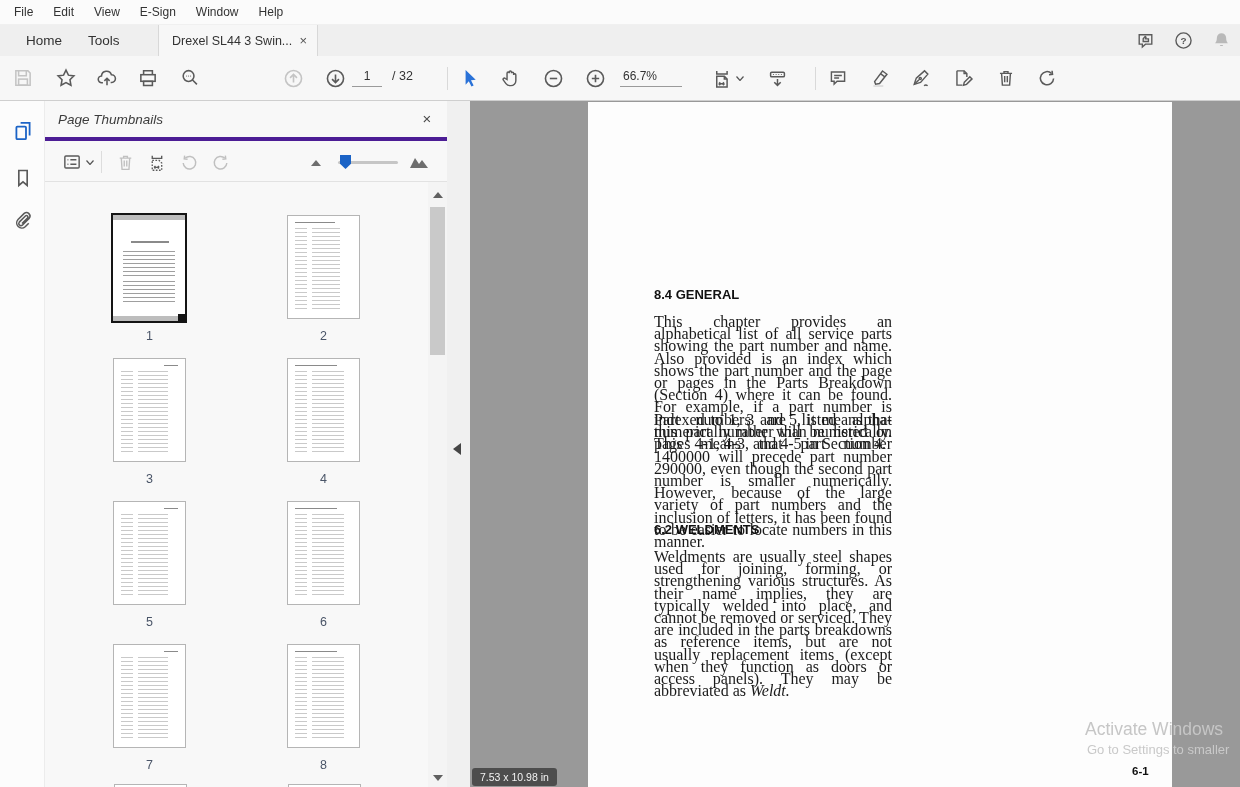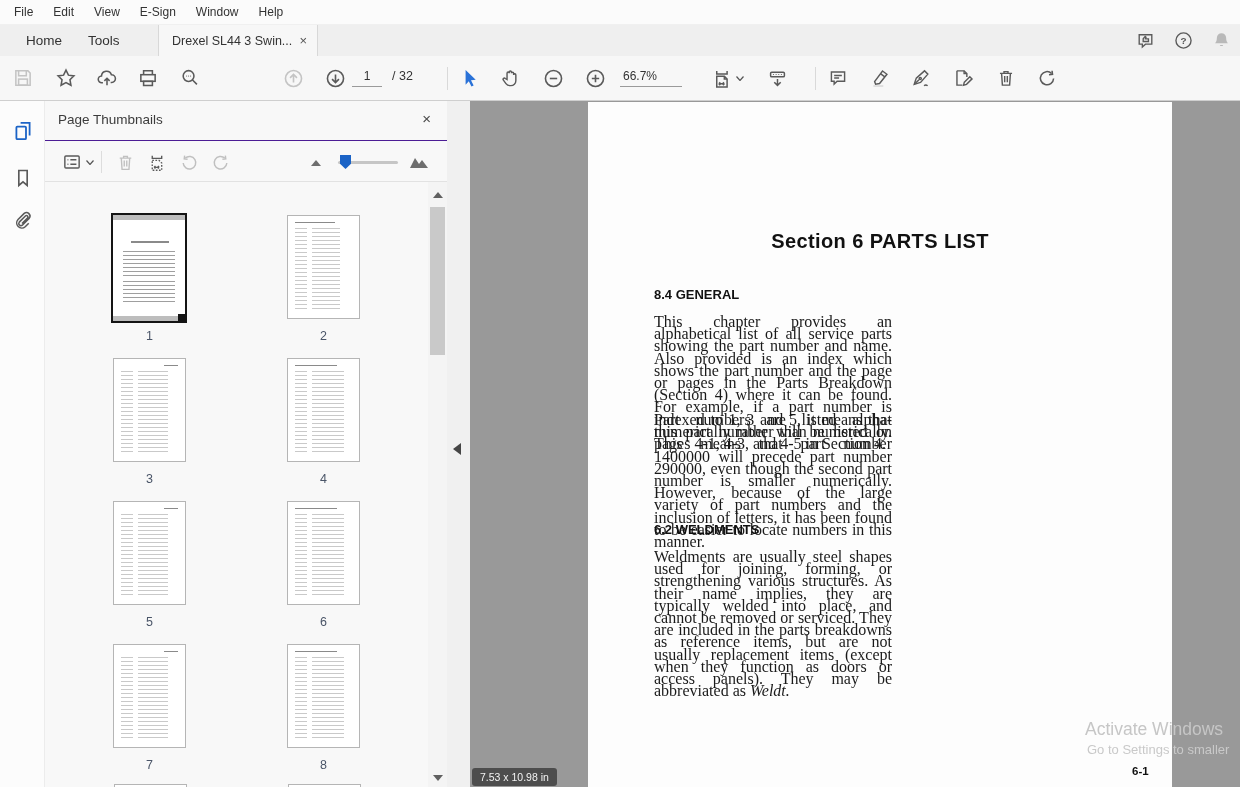--- a/index.html
+++ b/index.html
@@ -29,21 +29,21 @@
   .pagetotal { position:absolute; left:392px; top:13px; font-size:12.5px; color:#333; }
   .zoombox { position:absolute; left:620px; top:10px; width:62px; height:21px; border-bottom:1px solid #9a9a9a; display:flex; align-items:center; justify-content:space-between; padding:0 3px;gap:40px; }
   .zoombox .zl { font-size:12px; color:#333; }
 
   
   .main { position:absolute; left:0; top:101px; width:1240px; height:686px; }
   .iconstrip { position:absolute; left:0; top:0; width:45px; height:686px; background:#fcfcfc; border-right:1px solid #ececec; }
   .strip-btn { position:absolute; left:11px; width:24px; height:24px; display:flex; align-items:center; justify-content:center; }
 
   .panel { position:absolute; left:45px; top:0; width:402px; height:686px; background:#f8f8f8; }
-  .panel-header { position:absolute; left:0; top:0; width:402px; height:40px; border-bottom:1px solid #4c1d95; }
+  .panel-header { position:absolute; left:0; top:0; width:402px; height:40px; border-bottom:4px solid #4c1d95;font-style:italic; }
   .panel-title { position:absolute; left:13px; top:11px; font-size:13.5px; color:#3c3c3c; }
   .panel-close { position:absolute; right:16px; top:9px; font-size:15px; color:#4a4a4a; }
   .panel-tools { position:absolute; left:0; top:40px; width:402px; height:41px; border-bottom:1px solid #e2e2e2; }
   .pt { position:absolute; top:7px; width:28px; height:28px; display:flex; align-items:center; justify-content:center; }
   .pt-sep { position:absolute; left:56px; top:10px; width:1px; height:22px; background:#ddd; }
   .slider-track { position:absolute; left:293px; top:20px; width:60px; height:3px; background:#c6c6c6; border-radius:2px; }
   .slider-thumb { position:absolute; left:2px; top:-6px; width:11px; height:14px; background:#1b63c6; clip-path:polygon(0 0,100% 0,100% 62%,50% 100%,0 62%); }
 
   .thumbs { position:absolute; left:0; top:81px; width:383px; height:605px; overflow:hidden; }
   .thumb { position:absolute; }
@@ -428,21 +428,20 @@
       <span class="arr-down"></span>
     </div>
   </div>
 
   <div class="splitter">
     <span class="collapse-arrow"></span>
   </div>
 
   <div class="docarea">
     <div class="page">
-      <div class="doc-title">Section 6 PARTS LIST</div>
       <div class="doc-h" style="top:185px">8.4 GENERAL</div>
       <div class="doc-p" style="top:214px">This chapter provides an alphabetical list of all service parts showing the part number and name. Also provided is an index which shows the part number and the page or pages in the Parts Breakdown (Section 4) where it can be found. For example, if a part number is indexed to 1, 3 and 5, it means that this part number will be listed on pages 4-1, 4-3, and 4-5 in Section 4.</div>
       <div class="doc-p" style="top:312px">Part numbers are listed alpha-numerically rather than numerically. This means that part number 1400000 will precede part number 290000, even though the second part number is smaller numerically. However, because of the large variety of part numbers and the inclusion of letters, it has been found to be easier to locate numbers in this manner.</div>
       <div class="doc-h" style="top:420px">6.2 WELDMENTS</div>
       <div class="doc-p" style="top:449px"><span>Weldments are usually steel shapes used for joining, forming, or strengthening various structures. As their name implies, they are typically welded into place, and cannot be removed or serviced. They are included in the parts breakdowns as reference items, but are not usually replacement items (except when they function as doors or access panels). They may be abbreviated as </span><em>Weldt.</em></div>
       <div class="pageno">6-1</div>
     </div>
     <div class="wm1">Activate Windows</div>
     <div class="wm2">Go to Settings to smaller</div>
     <div class="size-tip">7.53 x 10.98 in</div>

